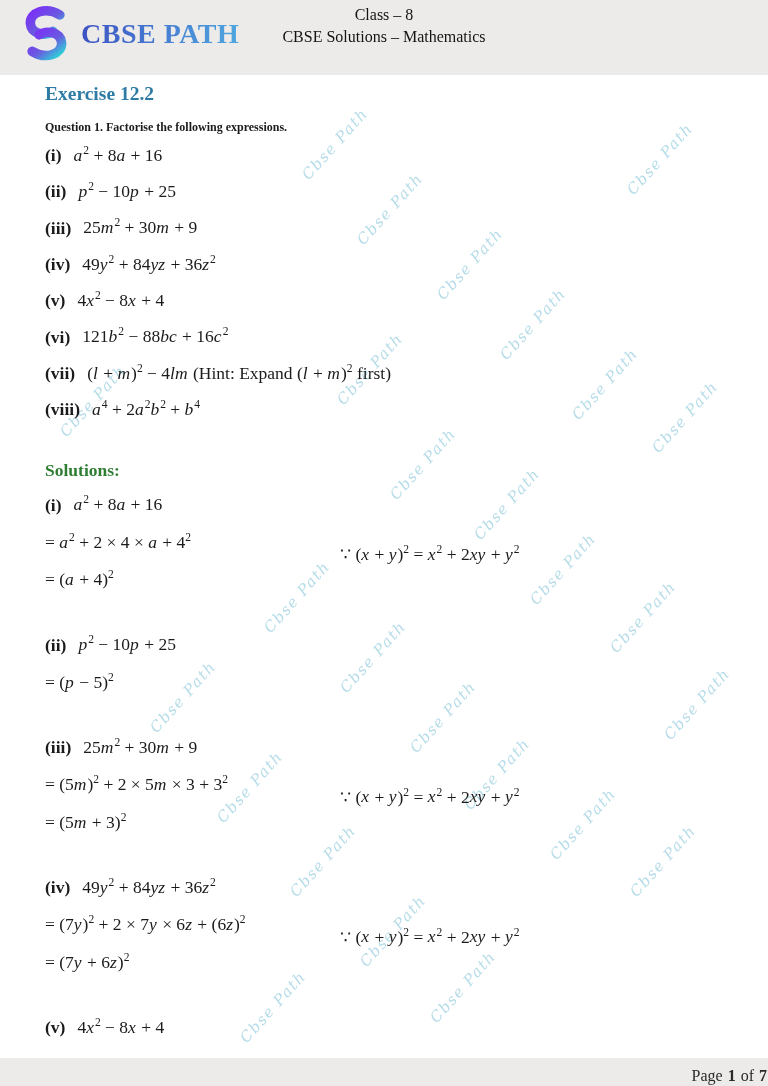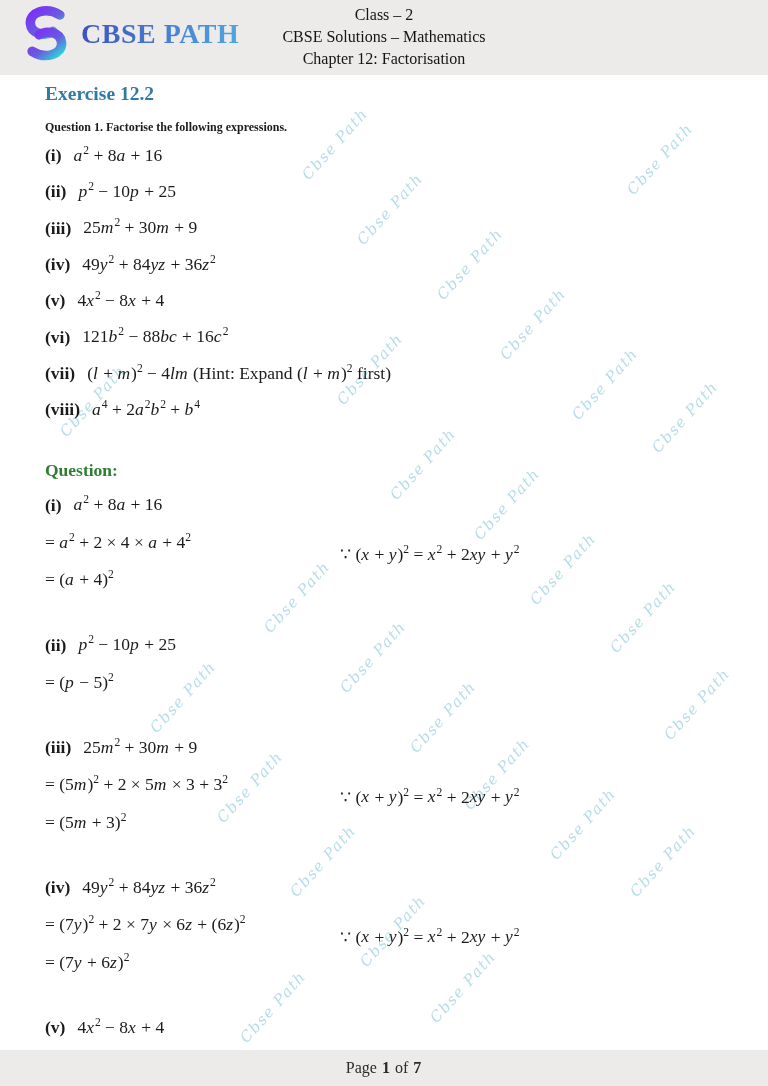--- a/index.html
+++ b/index.html
@@ -91,23 +91,23 @@
     position: absolute;
     left: 295px;
     top: 12px;
     white-space: nowrap;
   }
 
   
   .page-footer {
     position: absolute;
     bottom: 0; left: 0; right: 0;
-    height: 36px;
+    height: 28px;
     background: #edebe9;
-    text-align: center;
+    text-align: right;
     font-size: 16px;
     line-height: 35px;
     color: #2a2a2a;
     z-index: 2;
   }
   .page-footer b { padding: 0 1px; }
 
   
   .watermark-layer {
     position: absolute;
@@ -167,23 +167,22 @@
           <stop offset="0.55" stop-color="#6a5ae0"></stop>
           <stop offset="1" stop-color="#2ad8d8"></stop>
         </linearGradient>
       </defs>
       <path d="M46,11 C30,1 11,8 12,21 C13,33 29,36 38,30" fill="none" stroke="url(#lgLogo)" stroke-width="11" stroke-linecap="round"></path>
       <path d="M14,53 C30,63 49,56 48,43 C47,31 31,28 22,34" fill="none" stroke="url(#lgLogo)" stroke-width="11" stroke-linecap="round"></path>
     </svg>
     <span class="brand-text">CBSE PATH</span>
   </div>
   <div class="header-center">
-    <div>Class – 2</div>
+    <div>Class – 8</div>
     <div>CBSE Solutions – Mathematics</div>
-    <div>Chapter 12: Factorisation</div>
   </div>
 </header>
 
 <main class="content">
   <h2 class="exercise-title">Exercise 12.2</h2>
   <p class="q-heading">Question 1. Factorise the following expressions.</p>
   <div id="q-items">
   <div class="q-item">
     <span class="q-label">(i)</span><span class="q-expr math"><i>a</i><sup>2</sup> + 8<i>a</i> + 16</span>
   </div>
@@ -209,21 +208,21 @@
   </div>
 
   <div class="q-item">
     <span class="q-label">(vii)</span><span class="q-expr math">(<i>l</i> + <i>m</i>)<sup>2</sup> − 4<i>lm</i>  (Hint: Expand (<i>l</i> + <i>m</i>)<sup>2</sup> first)</span>
   </div>
 
   <div class="q-item">
     <span class="q-label">(viii)</span><span class="q-expr math"><i>a</i><sup>4</sup> + 2<i>a</i><sup>2</sup><i>b</i><sup>2</sup> + <i>b</i><sup>4</sup></span>
   </div>
 </div>
-  <p class="sol-heading">Question:</p>
+  <p class="sol-heading">Solutions:</p>
   <div id="sol-parts">
   <div class="sol-part">
     <div class="sol-line">
       <span class="q-label">(i)</span><span class="q-expr math"><i>a</i><sup>2</sup> + 8<i>a</i> + 16</span>
     </div>
     <div class="sol-steps">
   <div class="sol-line">
     <span class="sol-left math">= <i>a</i><sup>2</sup> + 2 × 4 × <i>a</i> + 4<sup>2</sup></span>
     <span class="sol-reason math">∵ (<i>x</i> + <i>y</i>)<sup>2</sup> = <i>x</i><sup>2</sup> + 2<i>xy</i> + <i>y</i><sup>2</sup></span>
   </div>

